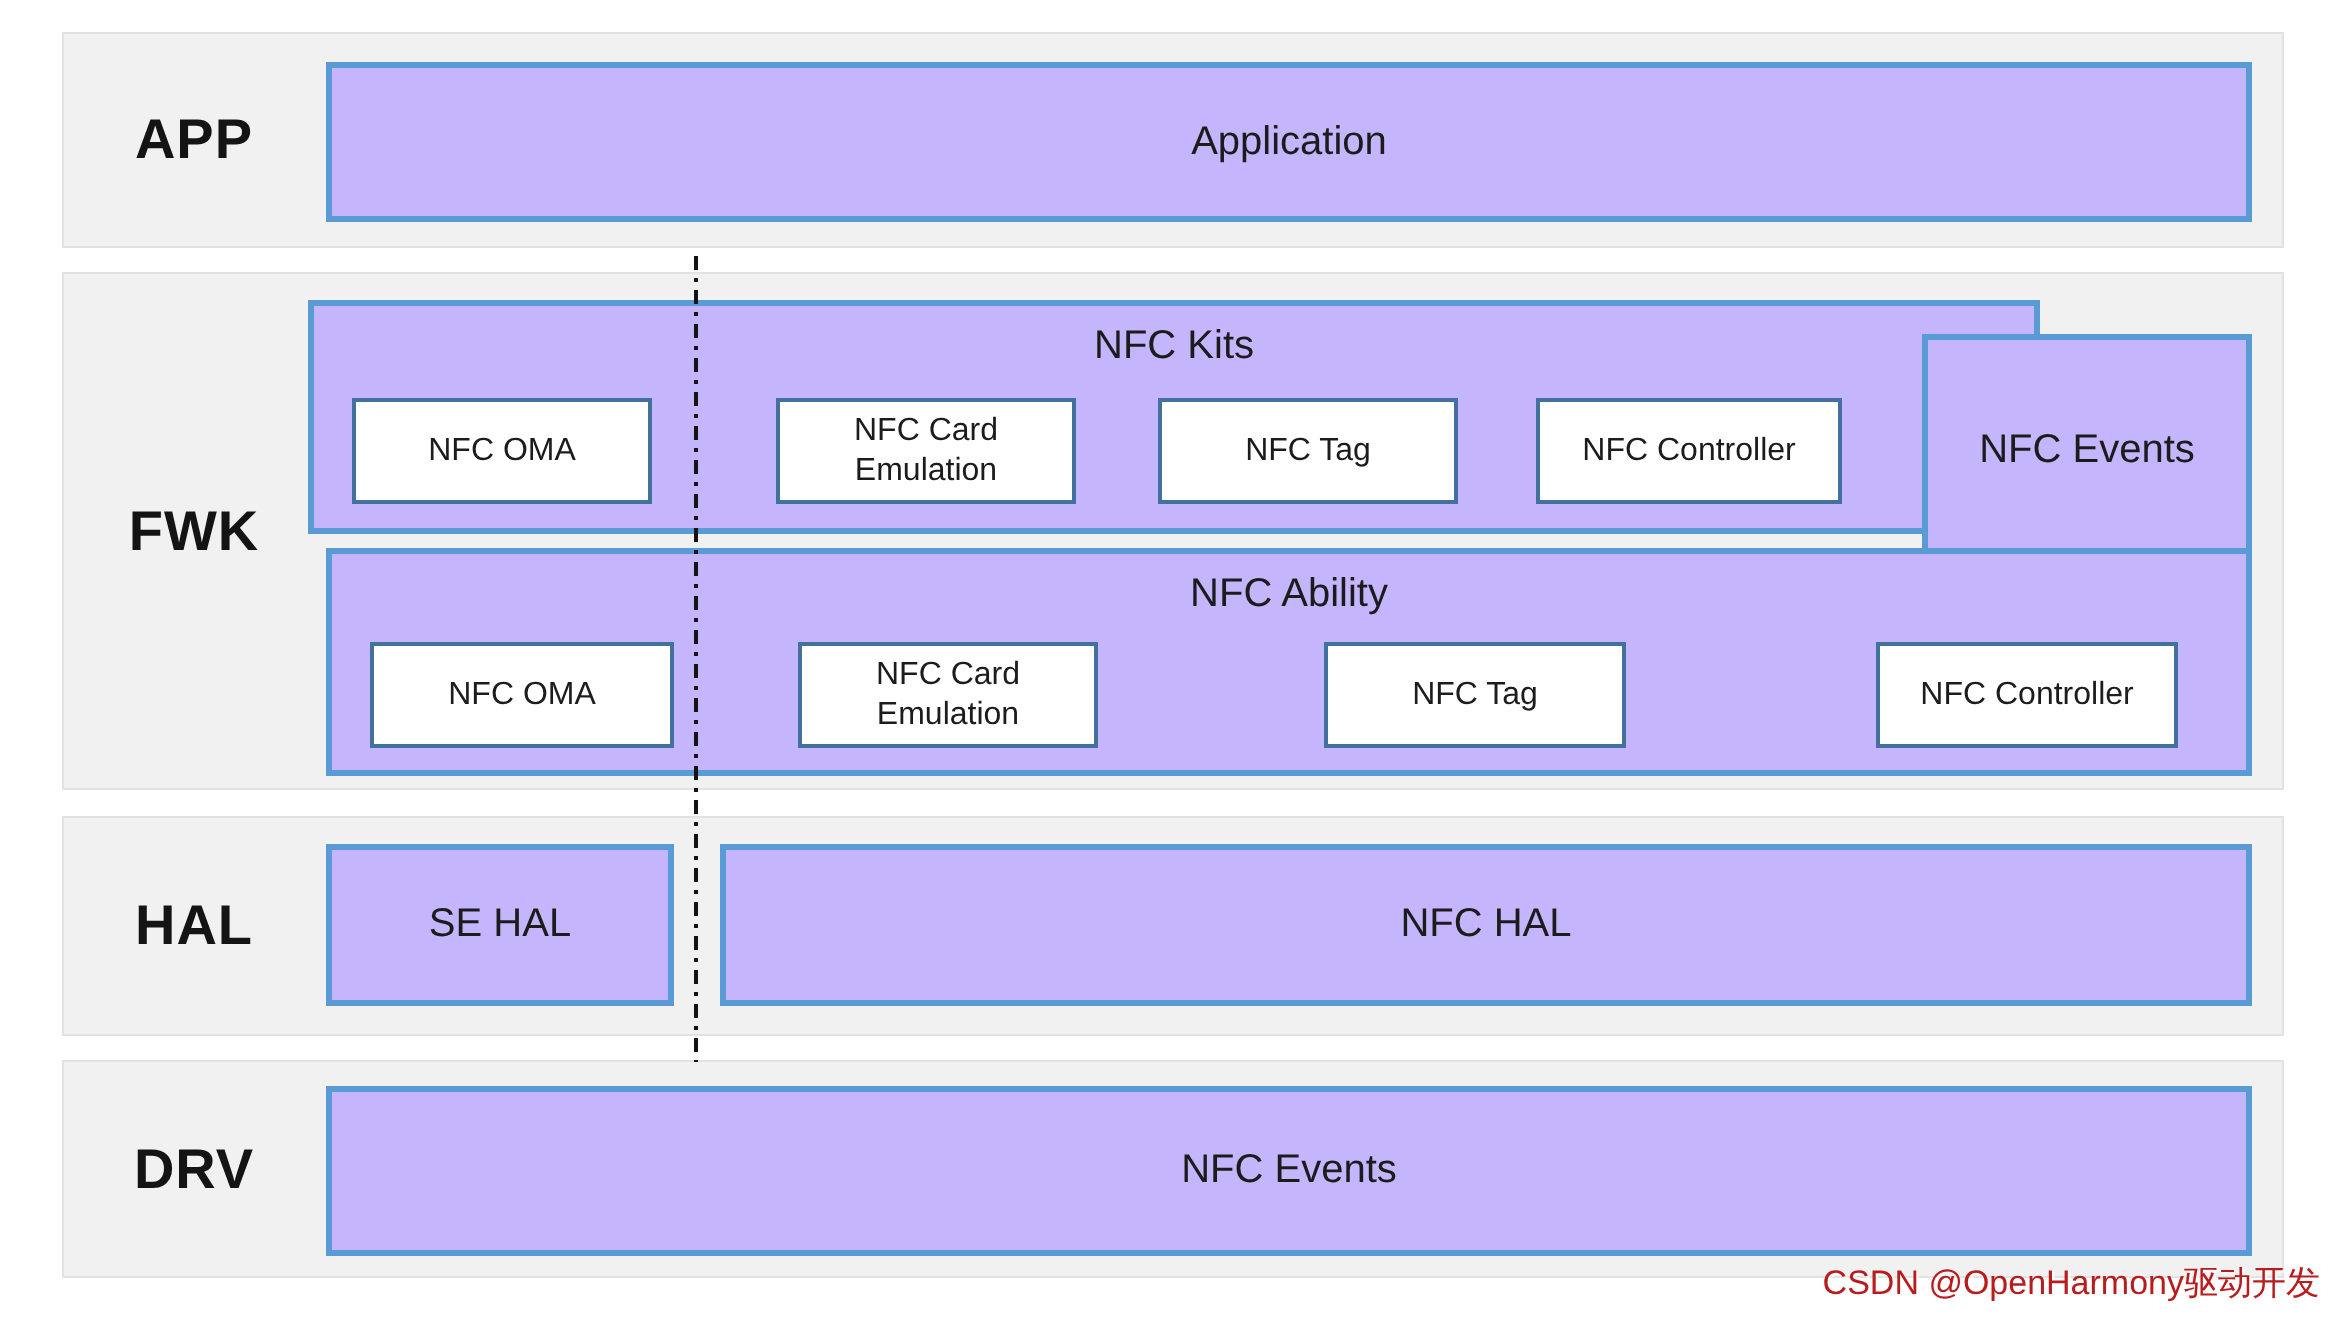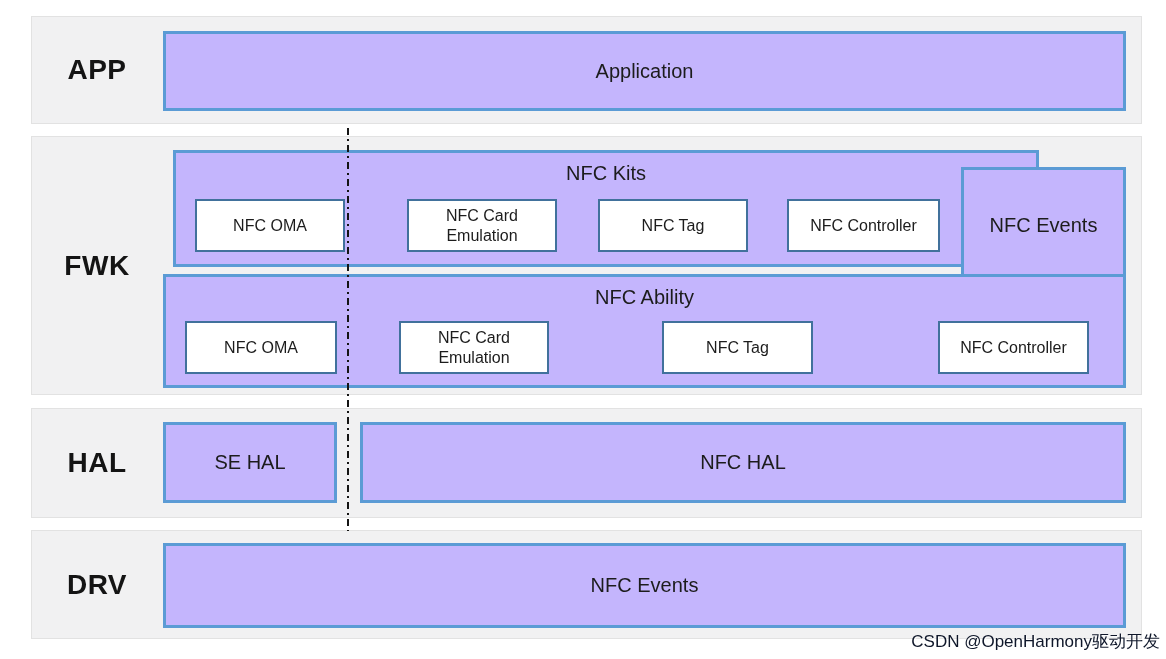--- a/index.html
+++ b/index.html
@@ -65,21 +65,21 @@
     justify-content: center;
     text-align: center;
     font-size: 16px;
     line-height: 1.25;
     color: #1c1c1c;
     padding: 0 6px;
   }
   
   .box-application { left: 163px; top: 31px; width: 963px; height: 80px; }
   
-  .box-kits    { left: 173px; top: 150px; width: 866px; height: 117px; }
+  .box-kits    { left: 154px; top: 150px; width: 866px; height: 117px; }
   .box-events  { left: 961px; top: 150px; width: 165px; height: 117px; margin-top: 17px; }
   .box-ability { left: 163px; top: 274px; width: 963px; height: 114px; }
   .kits-oma        { left: 19px;  top: 46px; width: 150px; height: 53px; }
   .kits-card       { left: 231px; top: 46px; width: 150px; height: 53px; }
   .kits-tag        { left: 422px; top: 46px; width: 150px; height: 53px; }
   .kits-controller { left: 611px; top: 46px; width: 153px; height: 53px; }
   .ability-oma        { left: 19px;  top: 44px; width: 152px; height: 53px; }
   .ability-card       { left: 233px; top: 44px; width: 150px; height: 53px; }
   .ability-tag        { left: 496px; top: 44px; width: 151px; height: 53px; }
   .ability-controller { left: 772px; top: 44px; width: 151px; height: 53px; }
@@ -99,21 +99,21 @@
       transparent 7px, transparent 11px,
       #141414 11px, #141414 13px,
       transparent 13px, transparent 17px
     );
   }
   .watermark {
     position: absolute;
     right: 6px;
     top: 630px;
     font-size: 17px;
-    color: #0f172a;
+    color: #b91c1c;
     text-shadow: 1px 1px 1px #ffffff;
     white-space: nowrap;
     text-align: center;
   }
 </style>
 </head>
 <body>
 
 <div class="canvas">
 

